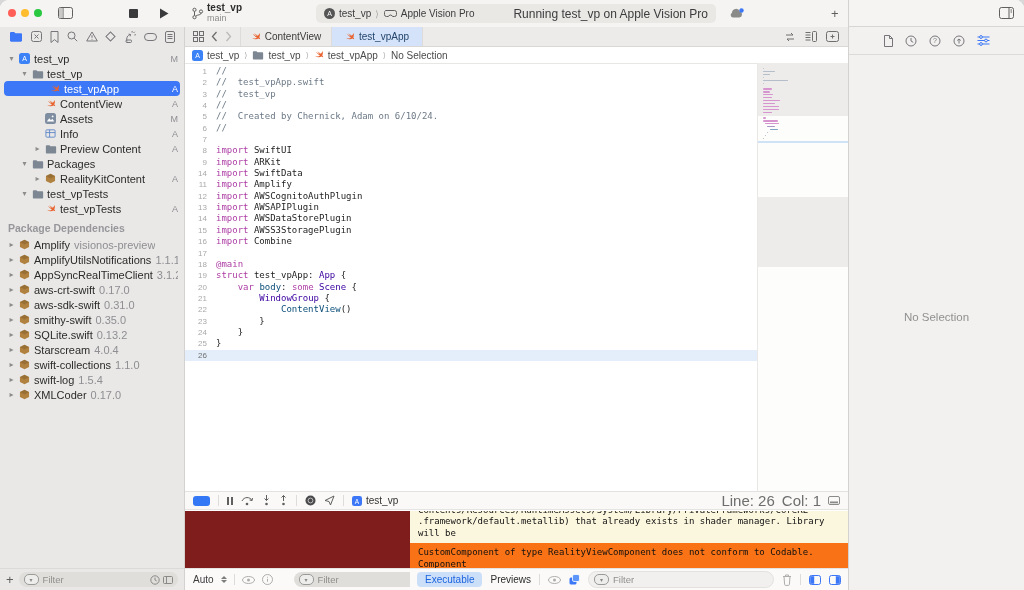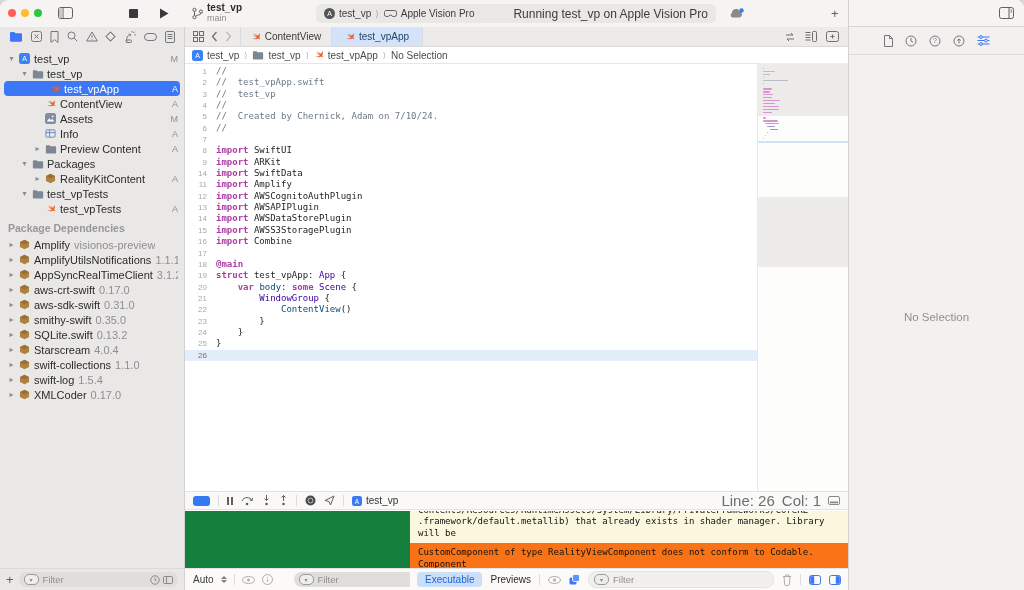--- a/index.html
+++ b/index.html
@@ -50,38 +50,38 @@
   .ts-right{margin-left:auto;display:flex;align-items:center;gap:9px;padding:0 9px;}
   .crumbbar{position:absolute;top:20px;left:0;right:0;height:16px;background:#fff;border-bottom:1px solid #E7E7E6;
     display:flex;align-items:center;font-size:10px;color:#4b4b4b;padding-left:7px;gap:4px;}
   .crumbbar .cs{color:#ababab;font-size:8px;margin:0 1px;}
   .code{position:absolute;top:36px;left:0;right:90px;bottom:99px;overflow:hidden;
     font-family:"DejaVu Sans Mono",monospace;font-size:9px;padding-top:3px;}
   .cl{height:11.35px;line-height:11.35px;white-space:pre;display:flex;}
   .cl .ln{width:22px;flex:none;text-align:right;padding-right:9px;color:#A9A9A9;
     font-size:8px;font-family:"Liberation Sans",sans-serif;}
   .cl.hl{background:#E4EEFB;}
-  .tok-cm{color:#6C7986;} .tok-kw{color:#AD3DA4;font-weight:bold;} .tok-pl{color:#1d1d1d;}
+  .tok-cm{color:#6C7986;} .tok-kw{color:#AD3DA4;font-weight:normal;} .tok-pl{color:#1d1d1d;}
   .tok-ty{color:#3900A0;} .tok-pt{color:#0B4F79;}
   .minimap{position:absolute;top:36px;right:0;width:90px;height:428px;background:#FDFDFC;border-left:1px solid #E9E8E7;}
   .mm-band{position:absolute;left:0;right:0;background:#EDECEA;}
   .mm-line{position:absolute;height:1.4px;border-radius:1px;}
   .mm-cursor{position:absolute;left:0;right:0;height:2.5px;background:#CFE2F6;}
   
   .debugbar{position:absolute;left:0;right:0;top:464px;height:19px;background:#FAF9F8;
     border-top:1px solid #E3E2E0;border-bottom:1px solid #E5E4E2;display:flex;align-items:center;
     padding:0 8px;gap:8px;box-sizing:border-box;}
   .db-sep{width:1px;height:11px;background:#DDDCDA;}
   .bp-pill{width:17px;height:10px;background:#3478F6;border-radius:3px;}
   .pause{display:flex;gap:2px;}
   .pause i{width:2px;height:8px;background:#5f5f5f;}
   .proc-chip{display:flex;align-items:center;gap:4px;font-size:10px;color:#333;}
   .linecol{margin-left:auto;font-size:15px;color:#6e6e6e;display:flex;align-items:center;gap:7px;}
   
-  .vars{position:absolute;left:0;top:484px;bottom:0;width:261px;border-right:1px solid #E2E1DF;background:#15803d;box-sizing:border-box;}
+  .vars{position:absolute;left:0;top:484px;bottom:0;width:261px;border-right:1px solid #E2E1DF;background:#7f1d1d;box-sizing:border-box;}
   .vars-bar{position:absolute;left:0;right:0;bottom:0;height:22px;border-top:1px solid #E5E4E2;background:#FBFAF9;
     display:flex;align-items:center;gap:7px;padding:0 8px;box-sizing:border-box;font-size:10px;color:#3c3c3c;}
   .stepper{display:flex;flex-direction:column;gap:1px;}
   .stepper i{width:0;height:0;border-left:3px solid transparent;border-right:3px solid transparent;}
   .stepper .up{border-bottom:3px solid #7c7c7c;} .stepper .dn{border-top:3px solid #7c7c7c;}
   .console{position:absolute;left:225px;right:0;top:484px;bottom:0;background:#f97316;
     font-family:"DejaVu Sans Mono",monospace;font-size:9px;color:#101010;}
   .c-warn{background:#FBF6DE;padding:0 8px 4px;line-height:11.5px;}
   .c-clip{height:5px;overflow:hidden;}
   .c-clip div{margin-top:-6px;white-space:nowrap;}
@@ -573,21 +573,21 @@
         </span>
         <span>test_vpApp</span>
         <span class="cs">⟩</span>
         <span>No Selection</span>
       </div>
     <div class="code" id="code">
         <div class="cl"><span class="ln">1</span><span class="tok-cm">//</span></div>
         <div class="cl"><span class="ln">2</span><span class="tok-cm">//  test_vpApp.swift</span></div>
         <div class="cl"><span class="ln">3</span><span class="tok-cm">//  test_vp</span></div>
         <div class="cl"><span class="ln">4</span><span class="tok-cm">//</span></div>
-        <div class="cl"><span class="ln">5</span><span class="tok-cm">//  Created by Chernick, Adam on 7/10/24.</span></div>
+        <div class="cl"><span class="ln">5</span><span class="tok-cm">//  Created by Chernick, Adam on 6/10/24.</span></div>
         <div class="cl"><span class="ln">6</span><span class="tok-cm">//</span></div>
         <div class="cl"><span class="ln">7</span></div>
         <div class="cl"><span class="ln">8</span><span class="tok-kw">import</span><span class="tok-pl"> SwiftUI</span></div>
         <div class="cl"><span class="ln">9</span><span class="tok-kw">import</span><span class="tok-pl"> ARKit</span></div>
         <div class="cl"><span class="ln">14</span><span class="tok-kw">import</span><span class="tok-pl"> SwiftData</span></div>
         <div class="cl"><span class="ln">11</span><span class="tok-kw">import</span><span class="tok-pl"> Amplify</span></div>
         <div class="cl"><span class="ln">12</span><span class="tok-kw">import</span><span class="tok-pl"> AWSCognitoAuthPlugin</span></div>
         <div class="cl"><span class="ln">13</span><span class="tok-kw">import</span><span class="tok-pl"> AWSAPIPlugin</span></div>
         <div class="cl"><span class="ln">14</span><span class="tok-kw">import</span><span class="tok-pl"> AWSDataStorePlugin</span></div>
         <div class="cl"><span class="ln">15</span><span class="tok-kw">import</span><span class="tok-pl"> AWSS3StoragePlugin</span></div>

